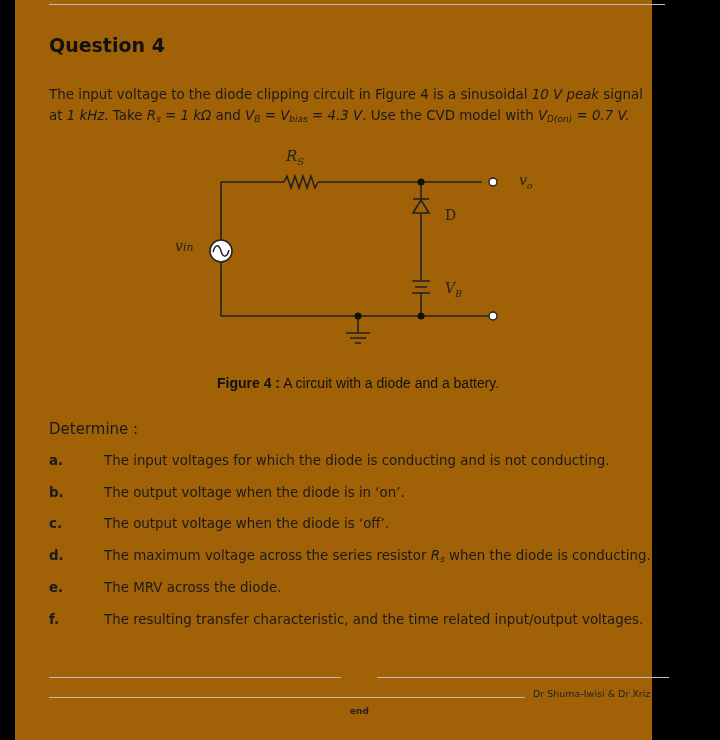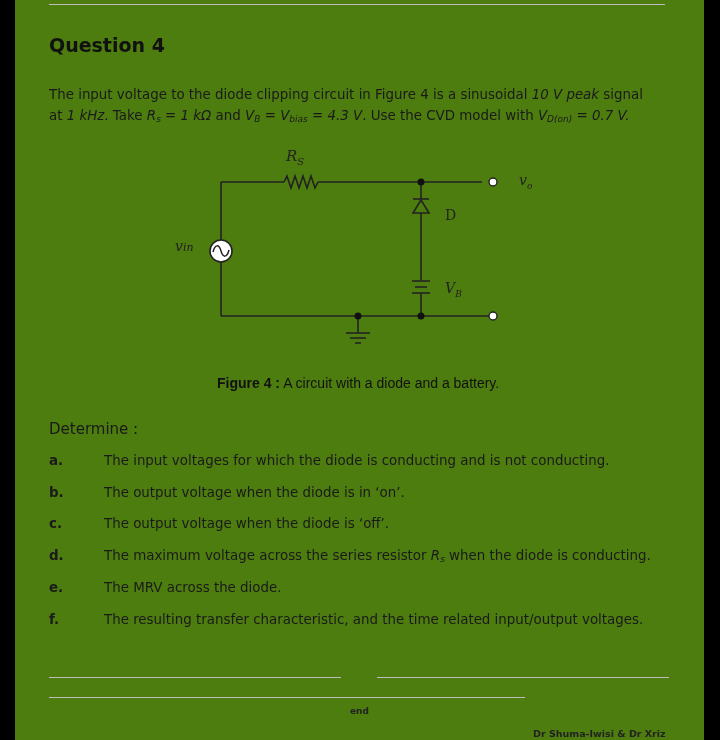--- a/index.html
+++ b/index.html
@@ -1,33 +1,33 @@
 <!DOCTYPE html>
 <html><head>
 <meta charset="utf-8">
 <style>
   html, body { margin:0; padding:0; }
   body { width:720px; height:740px; background:#000; position:relative; overflow:hidden; }
-  .page { position:absolute; left:15px; top:0; width:689px; height:740px; background:#4d7c0f; }
+  .page { position:absolute; left:15px; top:0; width:637px; height:740px; background:#a16207; }
   .rule { position:absolute; height:1px; background:#bdbdbd; }
   .title { position:absolute; left:34px; top:34px; font-family:"DejaVu Sans", sans-serif; font-weight:bold; font-size:19px; color:#111; }
   .intro { position:absolute; left:34px; top:84px; width:640px; font-family:"DejaVu Sans", sans-serif; font-size:13.4px; line-height:21px; color:#1a1a1a; }
   .intro i { font-style:italic; }
   .intro sub { font-size:9px; vertical-align:-2px; }
   .circuit { position:absolute; left:0; top:0; }
   .caption { position:absolute; left:202px; top:375px; font-family:"Liberation Sans", sans-serif; font-size:14px; color:#111; }
   .caption b { font-weight:bold; }
   .determine { position:absolute; left:34px; top:420px; font-family:"DejaVu Sans", sans-serif; font-size:15px; color:#1a1a1a; }
   .item { position:absolute; left:34px; font-family:"DejaVu Sans", sans-serif; font-size:13.4px; color:#1a1a1a; }
   .item .lbl { position:absolute; left:0; font-weight:bold; }
   .item .txt { position:absolute; left:55px; white-space:nowrap; }
   .item i { font-style:italic; }
   .item sub { font-size:9px; vertical-align:-2px; }
   .end { position:absolute; left:335px; top:668px; font-family:"DejaVu Sans", sans-serif; font-weight:bold; font-size:9px; color:#222;margin-top:38px; }
-  .authors { position:absolute; left:518px; top:688px; font-family:"DejaVu Sans", sans-serif; font-weight:bold; font-size:9.5px; color:#222; white-space:nowrap;margin-top:40px; }
+  .authors { position:absolute; left:518px; top:688px; font-family:"DejaVu Sans", sans-serif; font-weight:normal; font-size:9.5px; color:#222; white-space:nowrap; }
 </style>
 </head>
 <body>
 
 <div class="page">
 
   <div class="rule" style="left:34px; top:4px; width:616px;"></div>
 
   <div class="title">Question 4</div>
 

